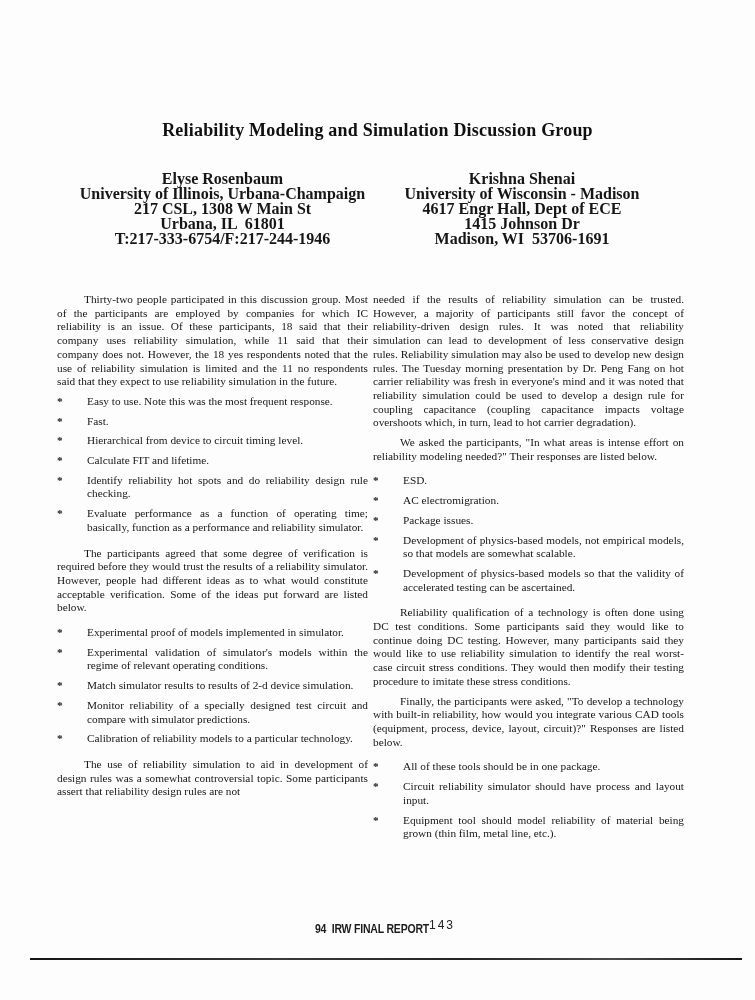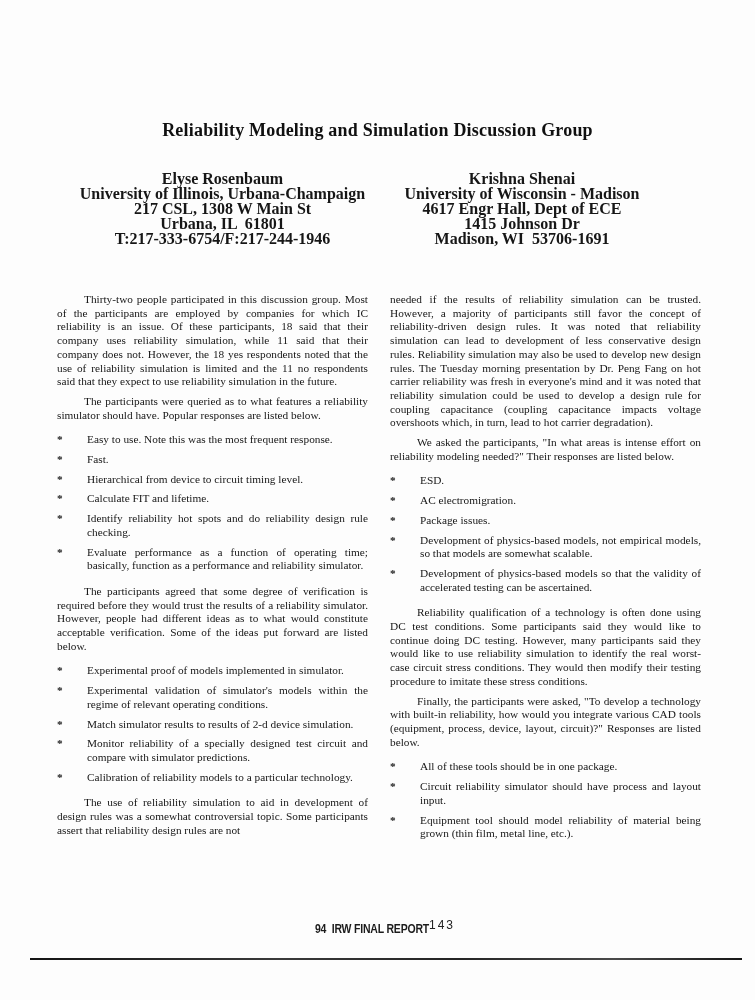--- a/index.html
+++ b/index.html
@@ -20,21 +20,21 @@
   }
   .authors{position:relative;height:96px;margin-top:30px;}
   .author{position:absolute;text-align:center;font-weight:bold;font-size:16px;line-height:15px;}
   .author .a-line{white-space:pre-wrap;}
   .author-0{left:70px;width:305px;}
   .author-1{left:382px;width:280px;}
   .columns{
     display:flex;
     padding:0 54px 0 57px;
     margin-top:26px;
-    gap:22px;
+    gap:5px;
   }
   .col{
     width:311px;
     font-size:11.3px;
     line-height:13.7px;
     text-align:justify;
   }
   .para{margin:0 0 6px 0;text-indent:27px;}
   .para.noindent{text-indent:0;}
   .para.pre-list{margin-bottom:11px;}
@@ -81,21 +81,20 @@
         <div class="a-line">University of Wisconsin - Madison</div>
         <div class="a-line">4617 Engr Hall, Dept of ECE</div>
         <div class="a-line">1415 Johnson Dr</div>
         <div class="a-line">Madison, WI  53706-1691</div>
       </div>
     </div>
 
   <div class="columns">
     <div class="col" id="col-left">
         <p class="para">Thirty-two people participated in this discussion group. Most of the participants are employed by companies for which IC reliability is an issue. Of these participants, 18 said that their company uses reliability simulation, while 11 said that their company does not. However, the 18 yes respondents noted that the use of reliability simulation is limited and the 11 no respondents said that they expect to use reliability simulation in the future.</p>
-        <p class="para pre-list">The participants were queried as to what features a reliability simulator should have. Popular responses are listed below.</p>
         <div class="bullet">
           <span class="marker">*</span>
           <div class="btext">Easy to use. Note this was the most frequent response.</div>
         </div>
         <div class="bullet">
           <span class="marker">*</span>
           <div class="btext">Fast.</div>
         </div>
         <div class="bullet">
           <span class="marker">*</span>

